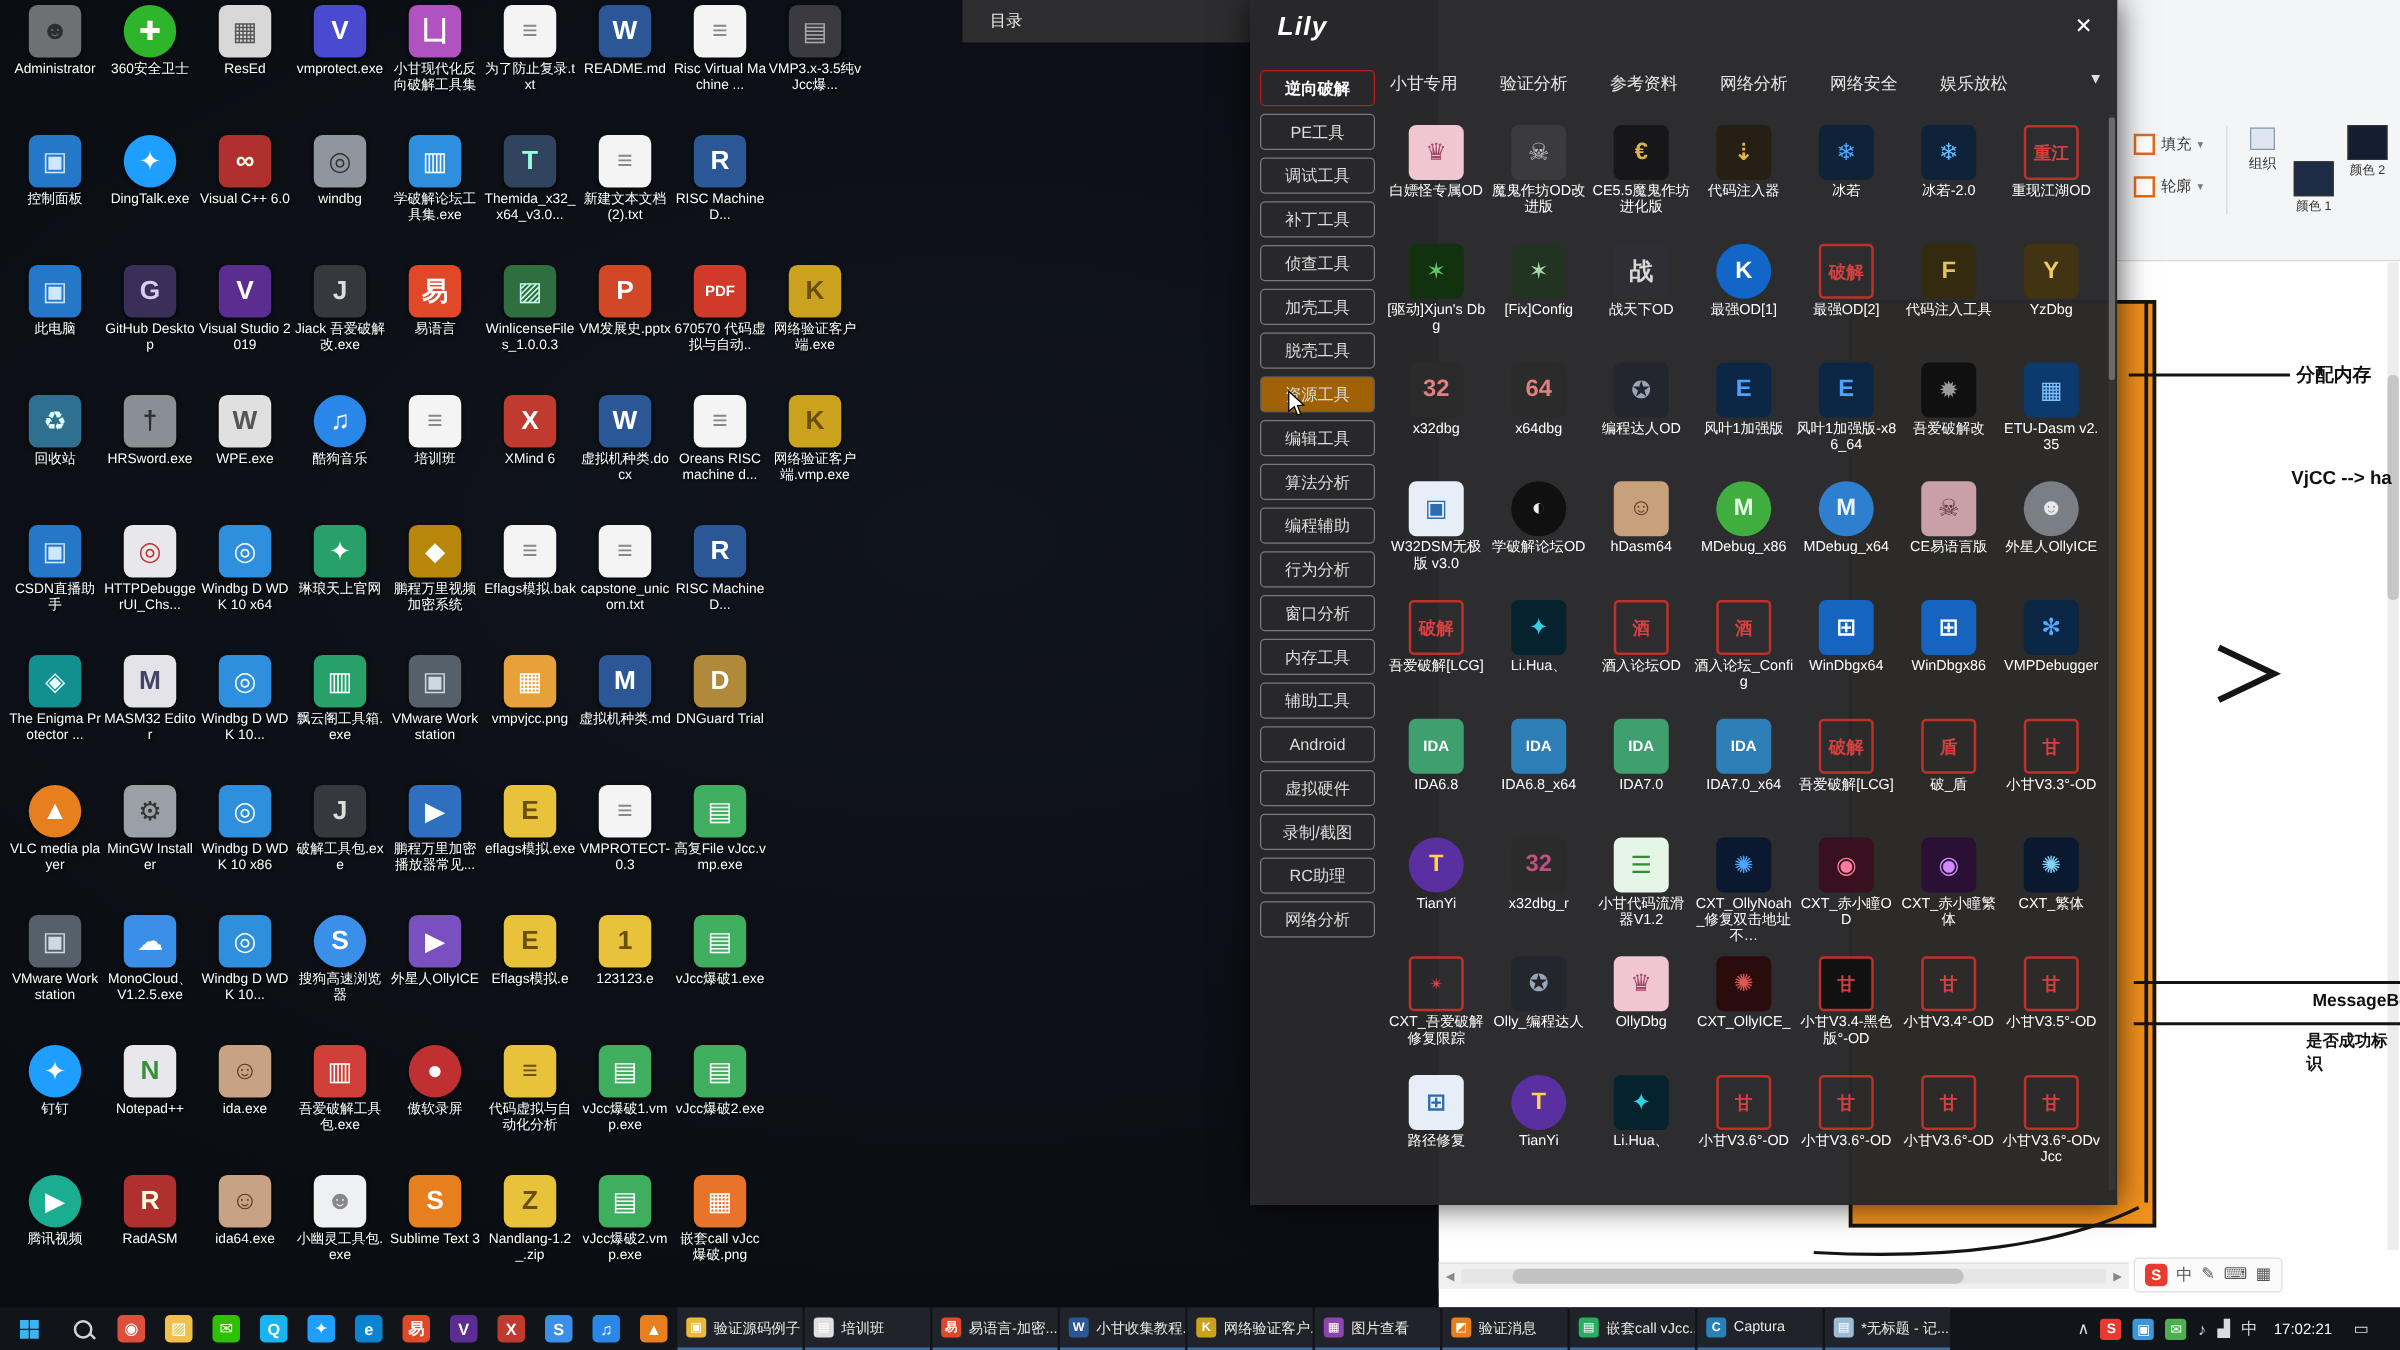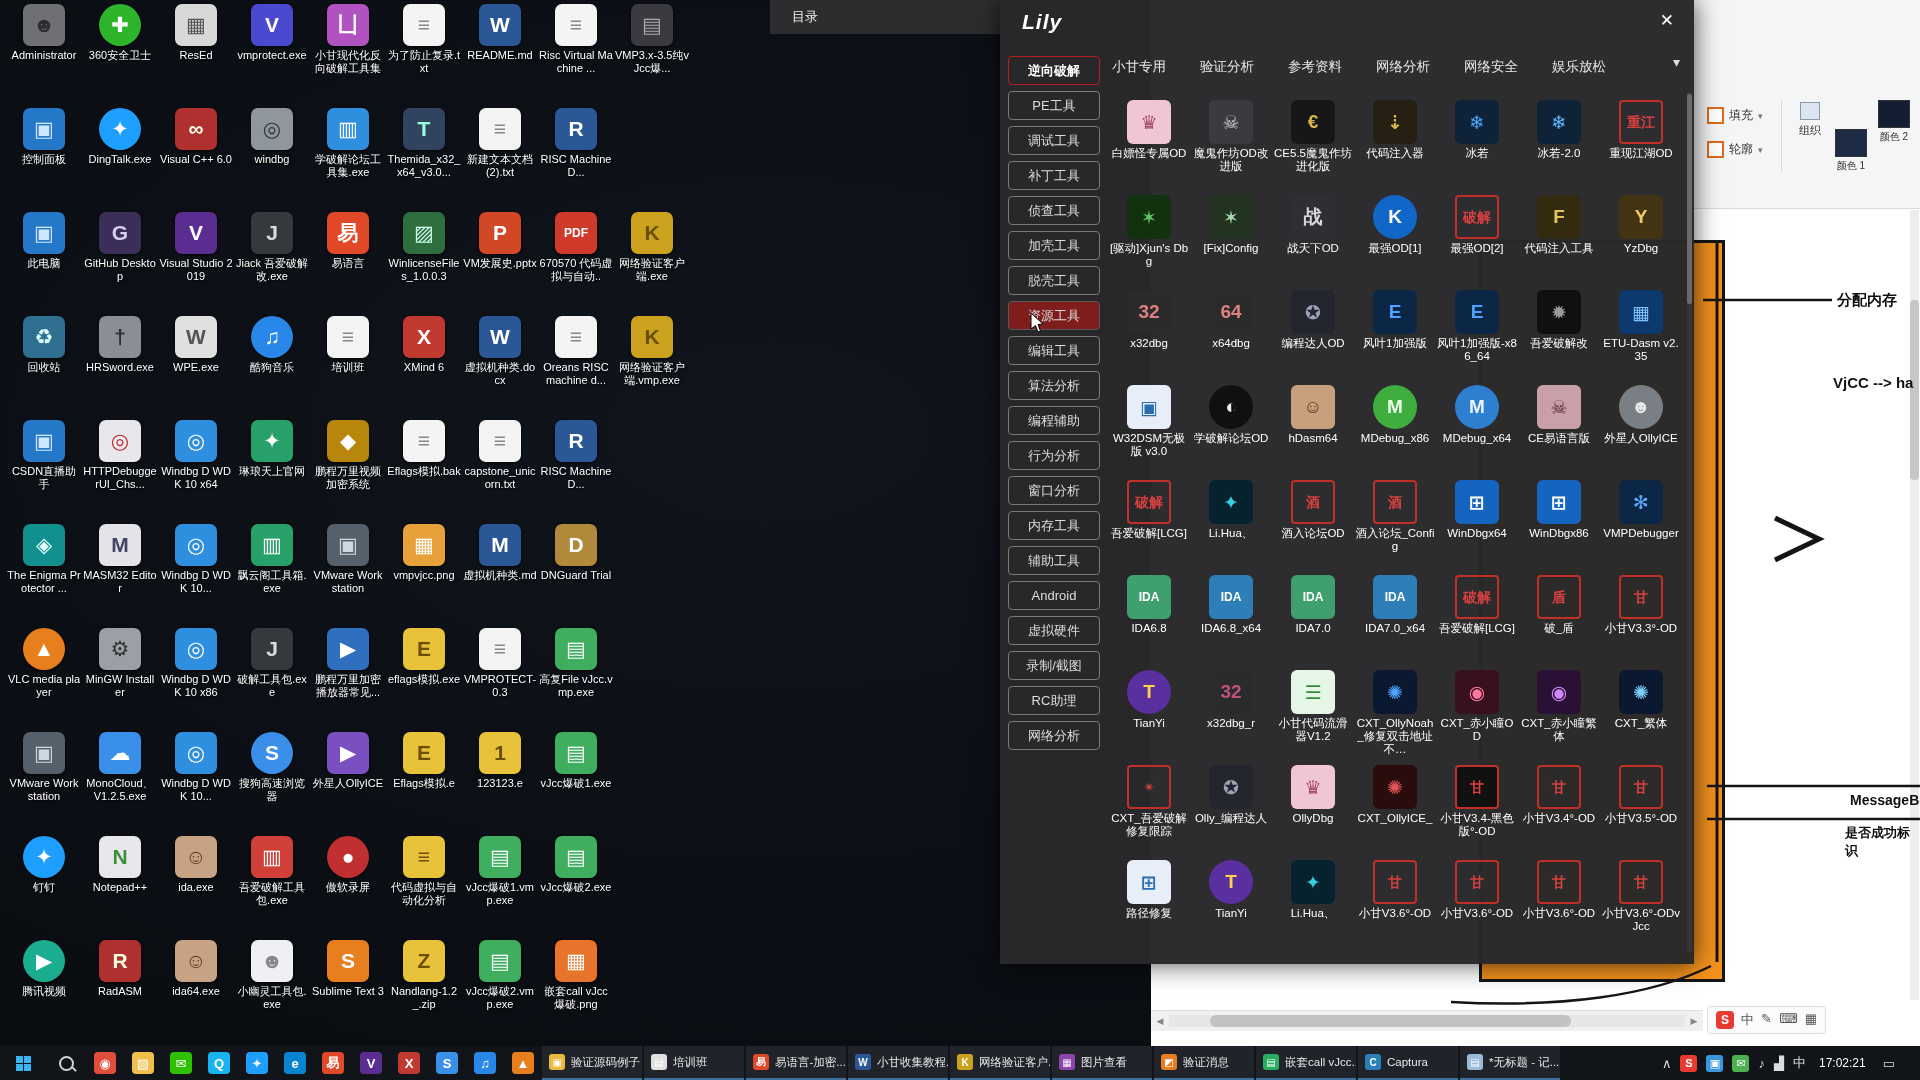--- a/index.html
+++ b/index.html
@@ -60,21 +60,21 @@
   .lily-close{position:absolute;right:12px;top:6px;color:#fff;font-size:17px;background:none;
     border:none;padding:4px 8px;cursor:pointer;}
   .lily-tabs{position:absolute;left:112px;top:58px;right:40px;display:flex;gap:34px;
     color:#e8e8e8;font-size:13.5px;}
   .ltab{cursor:pointer;white-space:nowrap;}
   .lily-chevron{position:absolute;right:14px;top:54px;color:#ddd;font-size:14px;}
   .lily-side{position:absolute;left:8px;top:56px;width:92px;display:flex;flex-direction:column;gap:6px;}
   .side-item{height:29px;line-height:27px;text-align:center;font-size:13px;color:#ddd;
     border:1px solid #7a7a7a;border-radius:4px;box-sizing:border-box;cursor:pointer;}
   .side-item.active{border:1px solid #b91c1c;color:#fff;font-weight:bold;}
-  .side-item.hover{background:#7f1d1d;border-color:#5a5a5a;}
+  .side-item.hover{background:#a16207;border-color:#5a5a5a;}
   .lily-grid{position:absolute;left:108px;top:92px;right:12px;bottom:0;display:grid;
     grid-template-columns:repeat(7,1fr);grid-auto-rows:95px;padding-top:8px;overflow:hidden;}
   .tool{display:flex;flex-direction:column;align-items:center;cursor:pointer;}
   .tool-ico{width:44px;height:44px;border-radius:6px;display:flex;align-items:center;
     justify-content:center;font-size:19px;font-weight:bold;box-sizing:border-box;}
   .tool-ico.ci{border-radius:50%;}
   .tool-ico.seal{background:transparent;border:2px solid #c03028;color:#d84040;
     font-size:14px;line-height:16px;text-align:center;border-radius:4px;padding:2px;
     display:flex;align-items:center;justify-content:center;word-break:break-all;}
   .tool-label{margin-top:3px;font-size:11.5px;line-height:13px;color:#fff;text-align:center;

